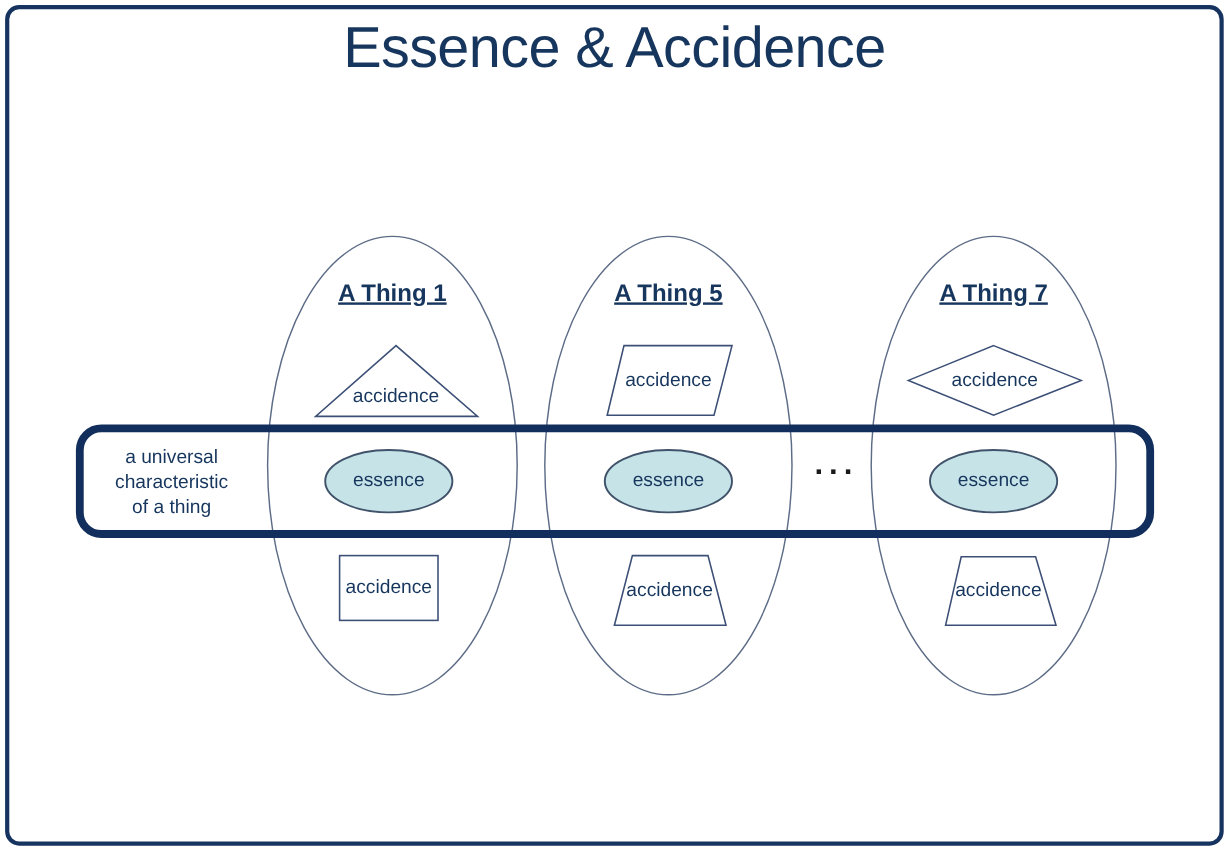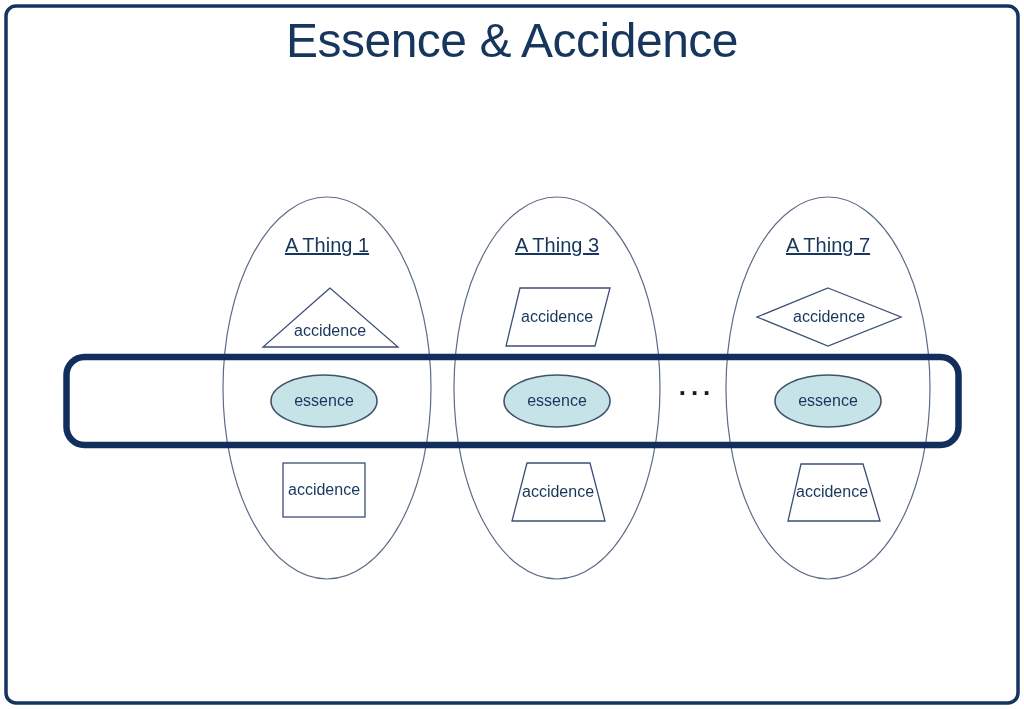--- a/index.html
+++ b/index.html
@@ -32,20 +32,21 @@
   }
   .title {
     left: 512px;
     top: 41px;
     font-size: 48px;
     letter-spacing: -0.5px;
   }
   .thing-name {
     font-size: 20px;
     text-decoration: underline;
+    font-weight: bold;
   }
   .shape-label {
     font-size: 16px;
   }
   .band-label {
     left: 143px;
     top: 402px;
     font-size: 16px;
     line-height: 21px;
     white-space: pre-line;
@@ -108,31 +109,34 @@
     <polygon class="shape" points="828,288 901,317 828,346 757,317"></polygon>
 
     <rect class="shape" x="283" y="463" width="82" height="54"></rect>
     <polygon class="shape" points="527,463 590,463 605,521 512,521"></polygon>
     <polygon class="shape" points="801,464 863,464 880,521 788,521"></polygon>
   </svg>
 
   <div class="lbl title">Essence &amp; Accidence</div>
 
   <div class="lbl thing-name" style="left:327px; top:245px;">A Thing 1</div>
-  <div class="lbl thing-name" style="left:557px; top:245px;">A Thing 3</div>
+  <div class="lbl thing-name" style="left:557px; top:245px;">A Thing 5</div>
   <div class="lbl thing-name" style="left:828px; top:245px;">A Thing 7</div>
 
   <div class="lbl shape-label" style="left:330px; top:331px;">accidence</div>
   <div class="lbl shape-label" style="left:557px; top:317px;">accidence</div>
   <div class="lbl shape-label" style="left:829px; top:317px;">accidence</div>
 
   <div class="lbl shape-label" style="left:324px; top:401px;">essence</div>
   <div class="lbl shape-label" style="left:557px; top:401px;">essence</div>
   <div class="lbl shape-label" style="left:828px; top:401px;">essence</div>
 
   <div class="lbl shape-label" style="left:324px; top:490px;">accidence</div>
   <div class="lbl shape-label" style="left:558px; top:492px;">accidence</div>
   <div class="lbl shape-label" style="left:832px; top:492px;">accidence</div>
 
+  <div class="lbl band-label">a universal
+characteristic
+of a thing</div>
 
   <div class="lbl dots">...</div>
 
 </div>
 
 </body></html>

